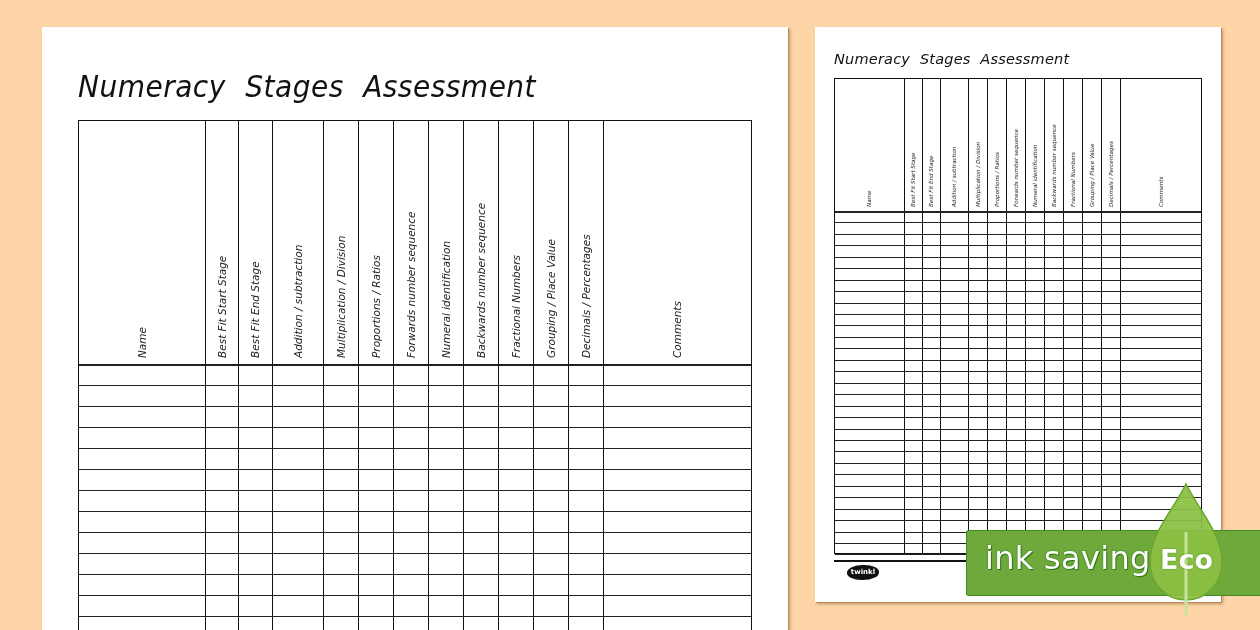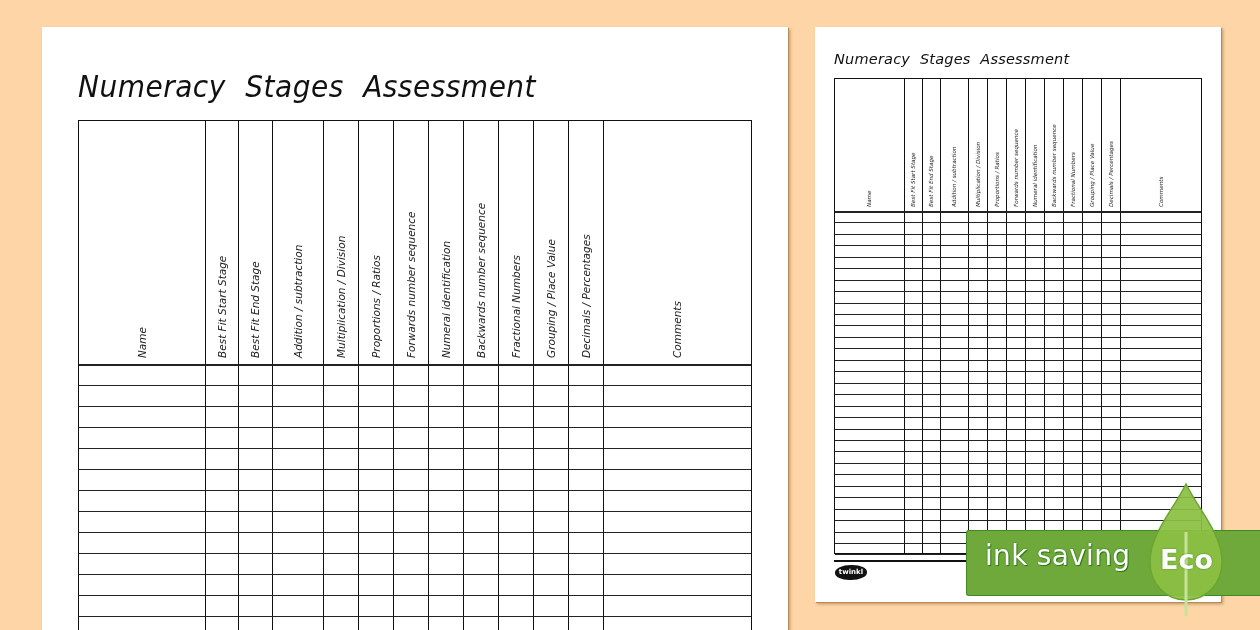--- a/index.html
+++ b/index.html
@@ -38,21 +38,21 @@
   .footer-rule { position:absolute; height:0; border-top:2px solid #111; }
   .logo {
     position:absolute; background:#111; color:#fff; font-weight:bold;
     border-radius:50% 45% 50% 45%; text-align:center;
     font-family:"DejaVu Sans", sans-serif;
   }
 
   
   #eco-badge { position:absolute; left:966px; top:530px; width:294px; height:66px;
     background:#6fa93c; border:1.5px solid #3f8a22; border-right:none; border-radius:3px 0 0 3px; box-sizing:border-box; }
-  #eco-text { position:absolute; left:18px; top:8px; font-size:28px; color:#fff;
+  #eco-text { position:absolute; left:18px; top:8px; font-size:32px; color:#fff;
     text-shadow:0 0 2px #2f7a12, 1px 1px 0 #2f7a12; letter-spacing:0.3px; font-family:"DejaVu Sans", sans-serif; }
   #eco-leaf { position:absolute; left:1148px; top:482px; width:76px; height:134px; }
   #eco-leaf-text { position:absolute; left:1160px; top:544px; font-size:27px; font-weight:bold; color:#fff;
     text-shadow:0 0 2px #3f8a22; font-family:"DejaVu Sans", sans-serif; }
 </style>
 </head>
 <body>
 
 <div class="page" id="page-left">
   <div class="doc-title">Numeracy Stages Assessment</div>
@@ -152,21 +152,21 @@
       <span class="hdr-label" style="left: 158.5px; top: 128px;">Proportions / Ratios</span>
       <span class="hdr-label" style="left: 177.5px; top: 128px;">Forwards number sequence</span>
       <span class="hdr-label" style="left: 196.5px; top: 128px;">Numeral identification</span>
       <span class="hdr-label" style="left: 215.5px; top: 128px;">Backwards number sequence</span>
       <span class="hdr-label" style="left: 234.5px; top: 128px;">Fractional Numbers</span>
       <span class="hdr-label" style="left: 253.5px; top: 128px;">Grouping / Place Value</span>
       <span class="hdr-label" style="left: 272.5px; top: 128px;">Decimals / Percentages</span>
       <span class="hdr-label" style="left: 322.5px; top: 128px;">Comments</span>
     </div>
   <div class="footer-rule" style="left:19px; top:533px; width:368px;"></div>
-  <div class="logo" style="left:20px; top:538px; width:32px; height:15px; font-size:7px; line-height:15px;">twinkl</div>
+  <div class="logo" style="left:32px; top:538px; width:32px; height:15px; font-size:7px; line-height:15px;">twinkl</div>
 </div>
 
 <div id="eco-badge">
   <div id="eco-text">ink saving</div>
 </div>
 <svg id="eco-leaf" viewBox="0 0 76 134">
   <path d="M38 2 C 52 30, 74 52, 74 80 C 74 102, 58 118, 38 118 C 18 118, 2 102, 2 80 C 2 52, 24 30, 38 2 Z" fill="#8cc043" fill-opacity="0.93" stroke="#6aa62e" stroke-width="1.5"></path>
   <line x1="38" y1="50" x2="38" y2="134" stroke="#c6e39a" stroke-width="3"></line>
 </svg>
 <div id="eco-leaf-text">Eco</div>

